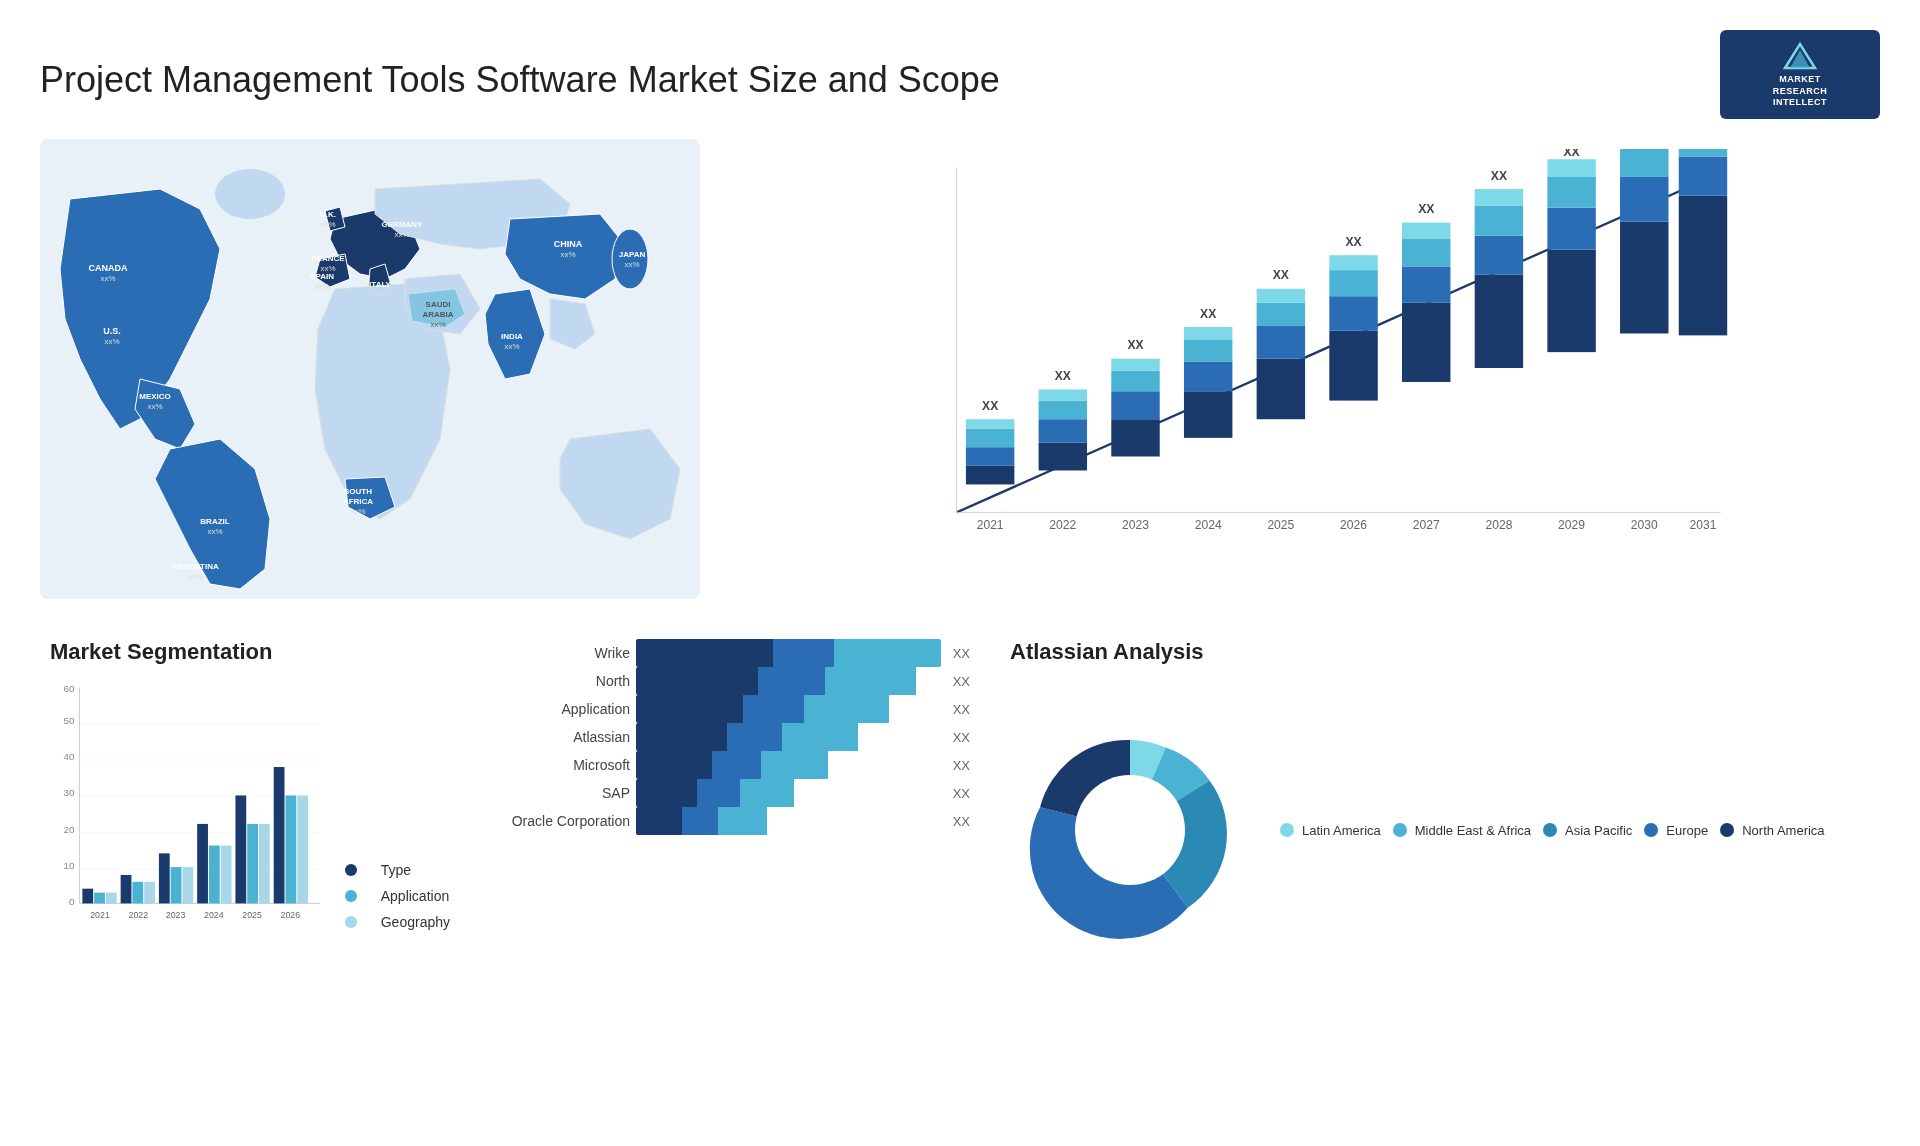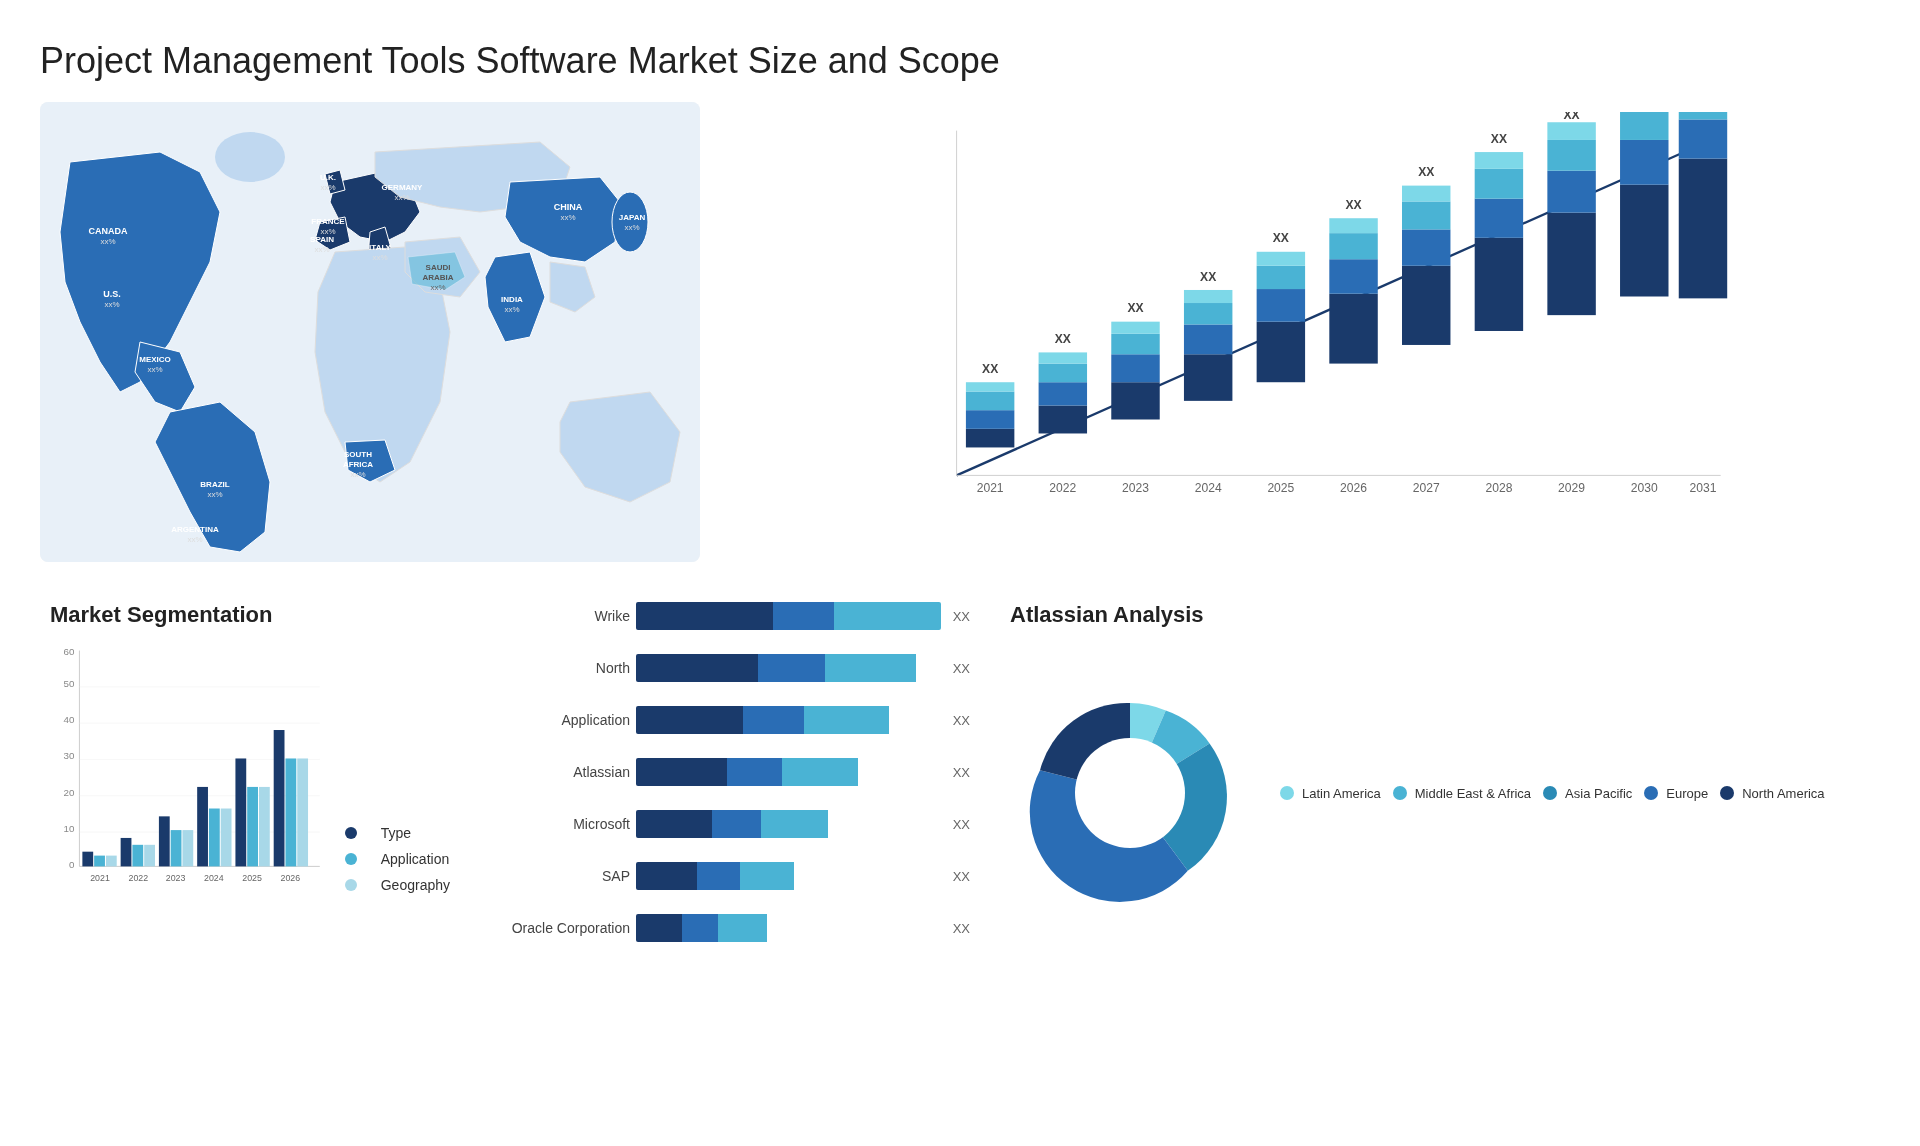--- a/index.html
+++ b/index.html
@@ -126,21 +126,21 @@
     }
 
     
     .players-container {
       flex: 0 0 500px;
       padding: 10px;
     }
     .player-row {
       display: flex;
       align-items: center;
-      margin-bottom: 24px;
+      margin-bottom: 0;
       gap: 6px;
     }
     .player-name {
       width: 140px;
       font-size: 14px;
       color: #444;
       text-align: right;
       flex-shrink: 0;
     }
     .player-bar-container {
@@ -202,20 +202,27 @@
       font-size: 12px;
       color: #888;
       margin-top: 10px;
     }
   </style>
 </head>
 <body>
 
 <div class="header">
   <h1 class="page-title">Project Management Tools Software Market Size and Scope</h1>
+  <div class="logo-box">
+    <svg class="logo-icon" viewBox="0 0 40 30">
+      <polygon points="5,28 20,4 35,28" fill="none" stroke="#7dd8e8" stroke-width="2.5"></polygon>
+      <polygon points="10,28 20,10 30,28" fill="#4ab3d4" opacity="0.7"></polygon>
+    </svg>
+    <div class="logo-text">MARKET<br>RESEARCH<br>INTELLECT</div>
+  </div>
 </div>
 
 <div class="top-section">
 
   <div class="map-container">
     <svg class="map-svg" viewBox="0 0 660 460">
 
       <rect width="660" height="460" fill="#e8f0f8"></rect>
 
       <path d="M30,60 L120,50 L160,70 L180,110 L170,160 L150,200 L130,240 L100,280 L80,290 L60,260 L40,220 L25,180 L20,130 Z" fill="#2a6db5" stroke="#fff" stroke-width="1"></path>

